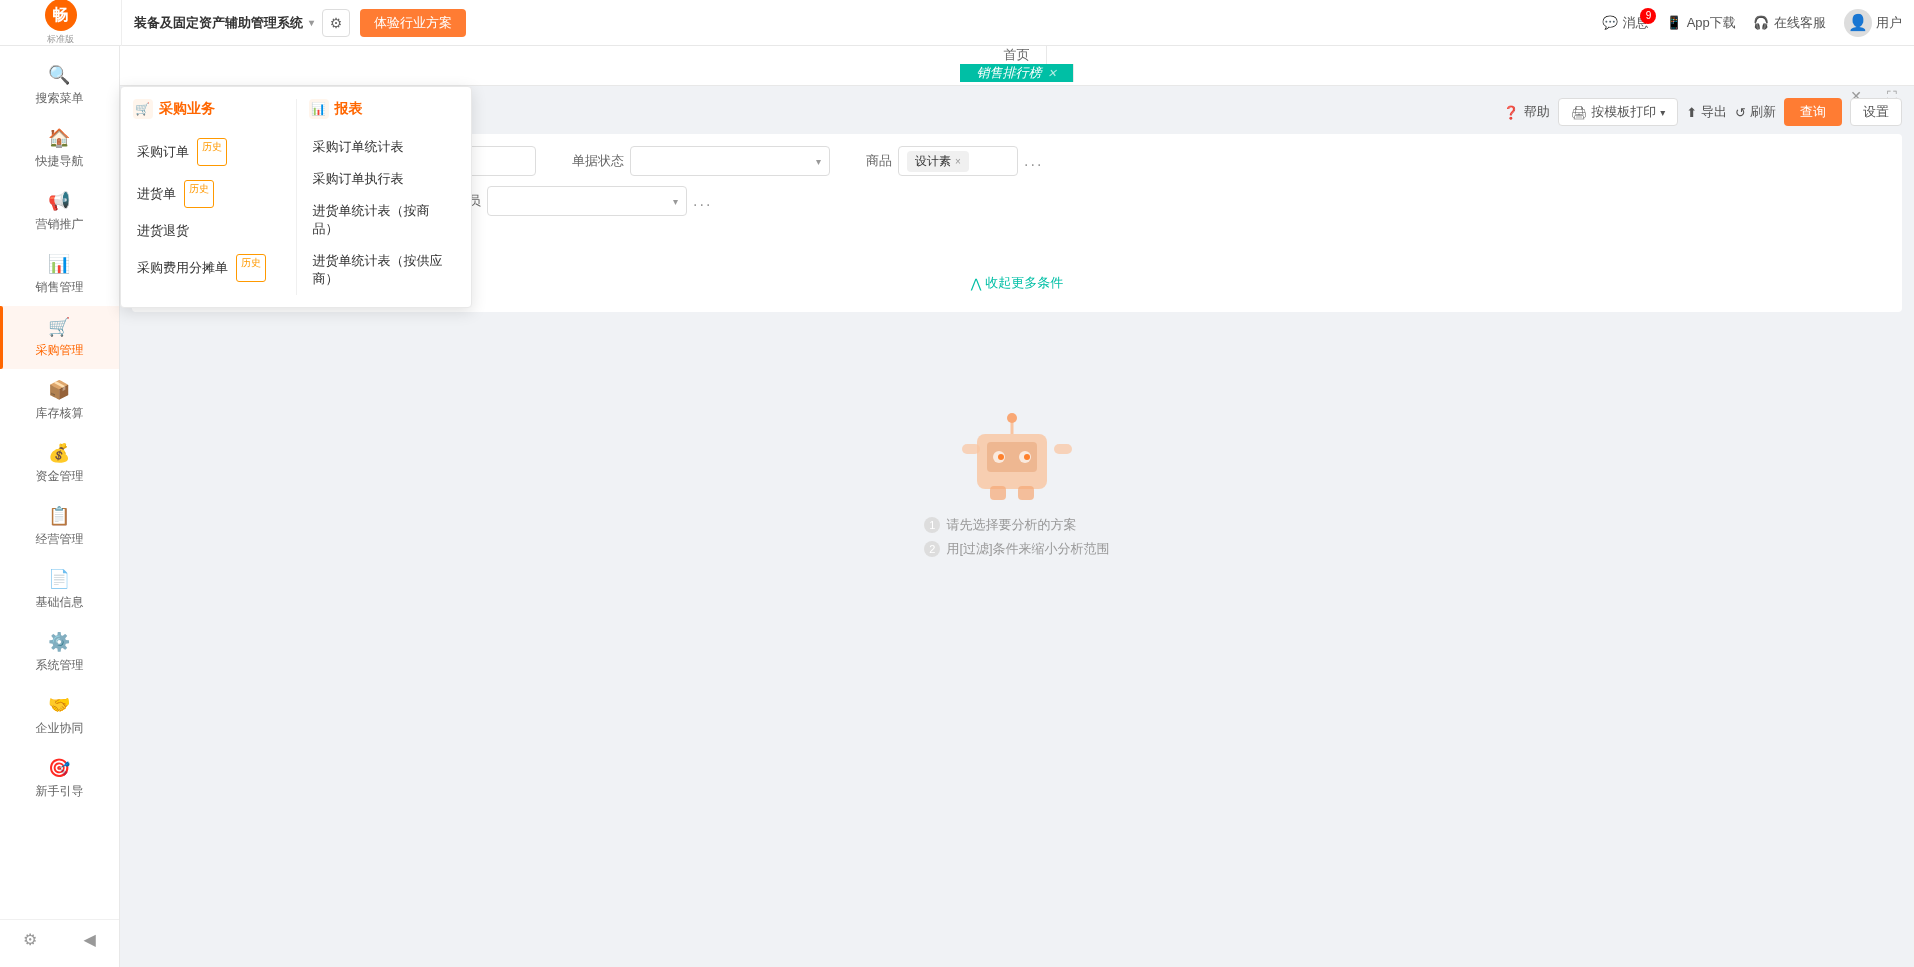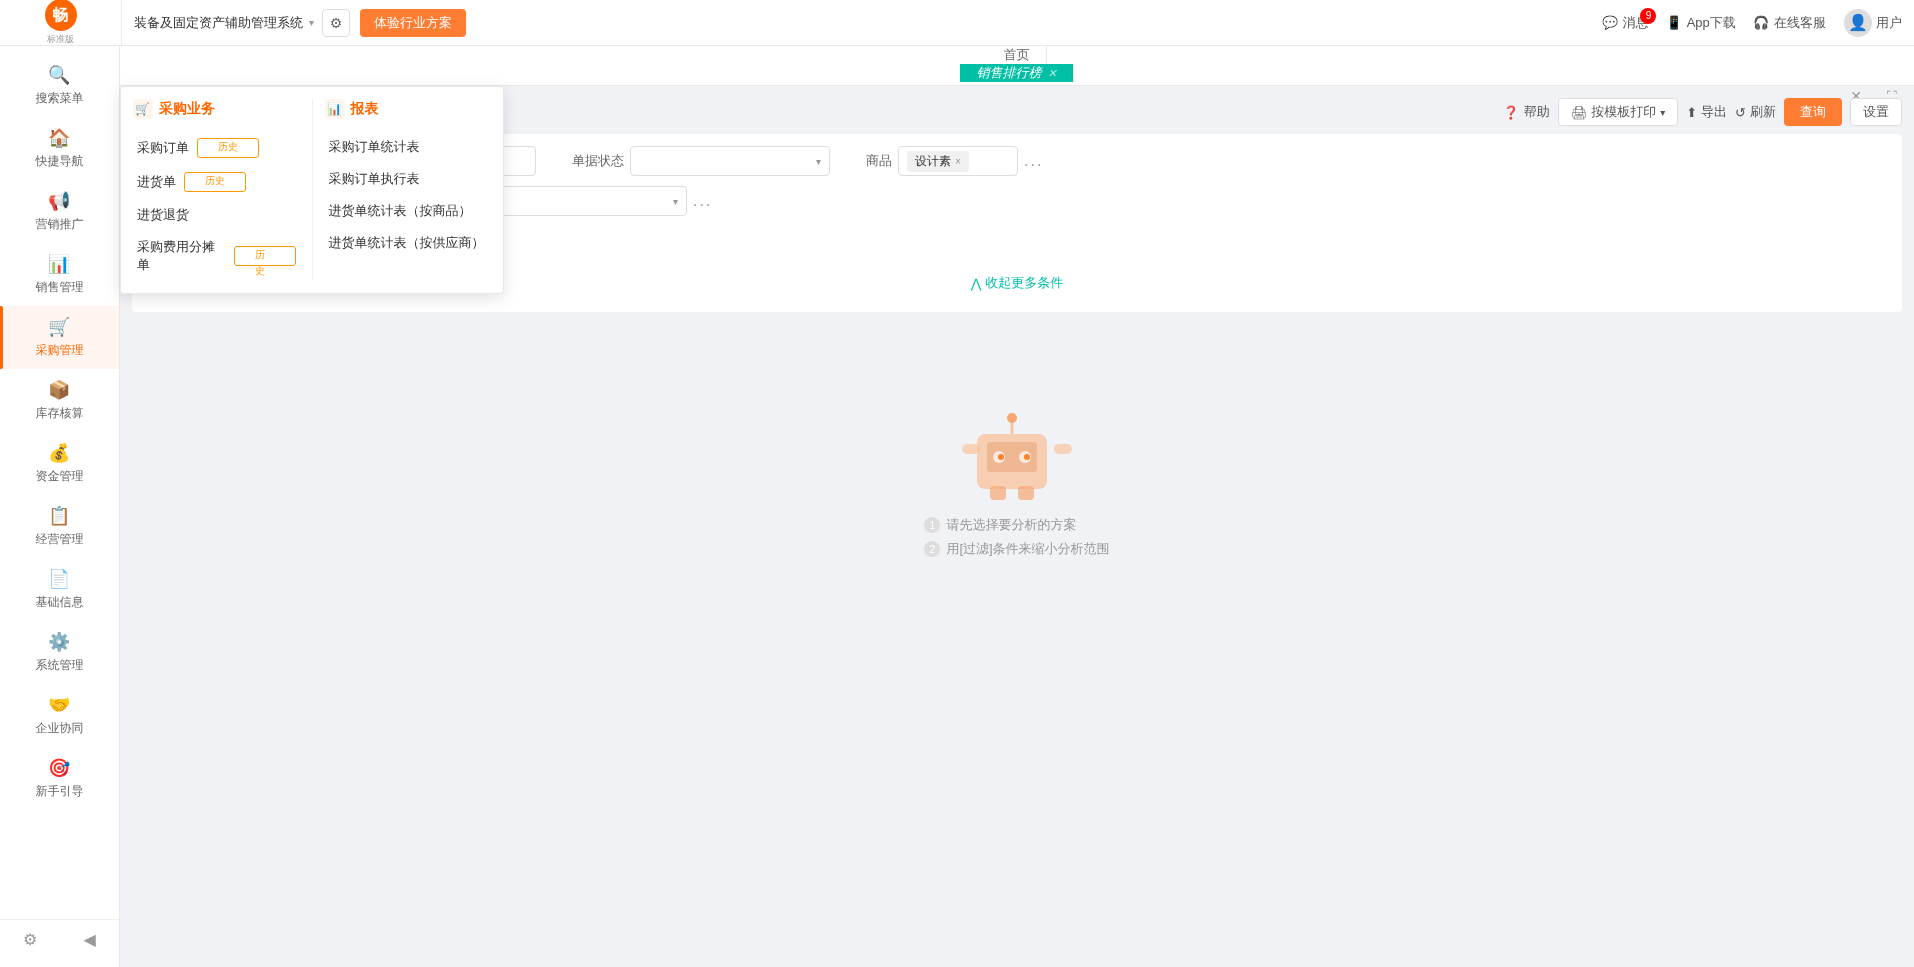--- a/index.html
+++ b/index.html
@@ -30,21 +30,21 @@
       width: 32px; height: 32px;
       background: #f60;
       border-radius: 50%;
       display: flex; align-items: center; justify-content: center;
       color: #fff; font-size: 16px; font-weight: bold;
     }
     .logo-text { font-size: 9px; color: #999; margin-top: 2px; }
     .topbar-title {
       font-size: 13px; color: #333; display: flex; align-items: center; gap: 6px;
     }
-    .topbar-title span { font-size: 13px; }
+    .topbar-title span { font-size: 13px; font-weight: bold; }
     .topbar-title .arrow { font-size: 10px; color: #999; }
     .topbar-gear {
       width: 28px; height: 28px; border: 1px solid #ddd; border-radius: 4px;
       display: flex; align-items: center; justify-content: center;
       margin-left: 8px; cursor: pointer; color: #666; font-size: 14px;
     }
     .topbar-btn {
       margin-left: 10px;
       background: #ff7c33;
       color: #fff;
@@ -346,22 +346,22 @@
       color: #333;
       cursor: pointer;
       border-radius: 4px;
     }
     .hist-badge {
       background: #fff;
       border: 1px solid #f90;
       color: #f90;
       border-radius: 3px;
       font-size: 10px;
-      padding: 0 20px;
-      height: 20px;
+      padding: 0 4px;
+      height: 28px;
       line-height: 16px;
     }
 
     
     .collapse-btn {
       display: flex;
       align-items: center;
       justify-content: center;
       gap: 4px;
       font-size: 13px;

